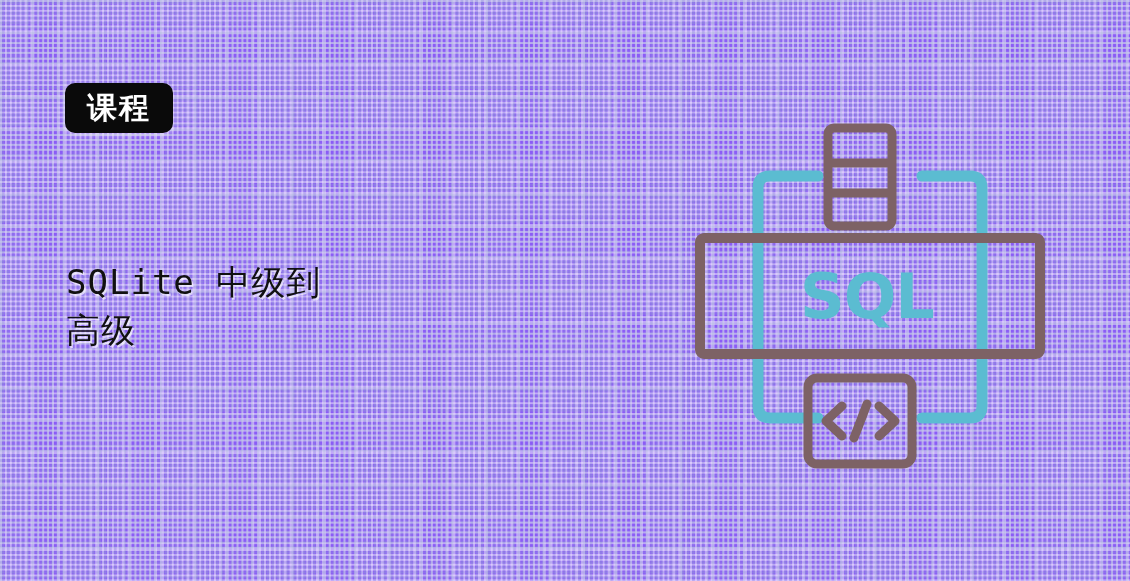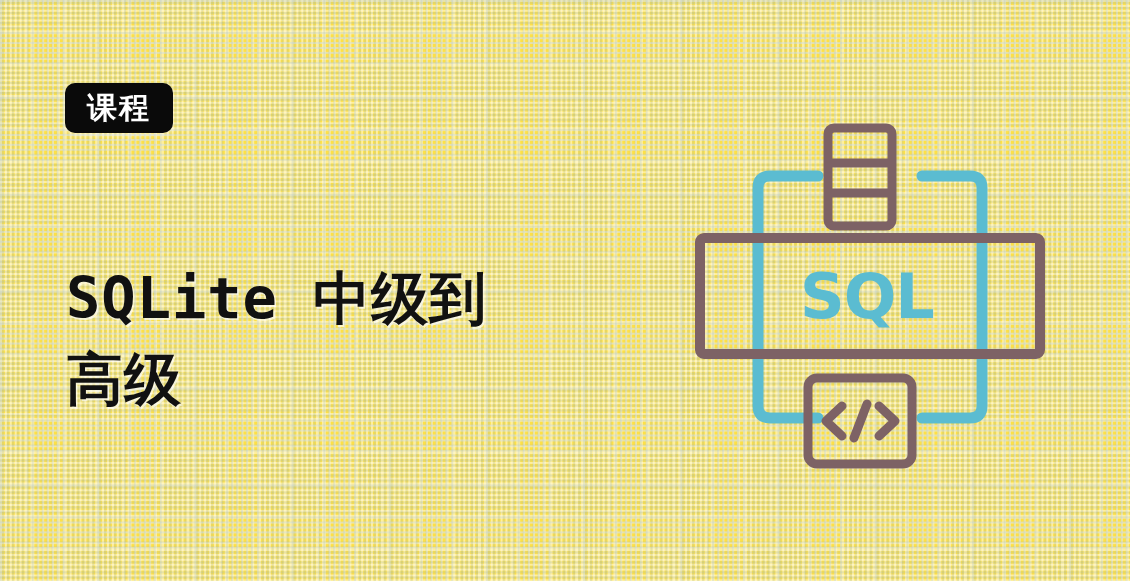--- a/index.html
+++ b/index.html
@@ -13,21 +13,21 @@
   body {
     font-family: "DejaVu Sans", sans-serif;
     background: #cbe4f1;
   }
 
   
   .canvas {
     position: relative;
     width: 1130px;
     height: 581px;
-    background-color: #fde047;
+    background-color: #8b5cf6;
     overflow: hidden;
   }
 
   
   .grid-layer {
     position: absolute;
     inset: 0;
     pointer-events: none;
     background-image:
       repeating-linear-gradient(to right,
@@ -79,22 +79,22 @@
   }
 
   
   .title {
     position: absolute;
     left: 66px;
     top: 258px;
     width: 470px;
     color: #111111;
     font-family: "DejaVu Sans Mono", "Liberation Mono", monospace;
-    font-weight: 700;
-    font-size: 57px;
+    font-weight: 400;
+    font-size: 34px;
     line-height: 1.42;
     letter-spacing: 1px;
     text-shadow: 1.5px 1.5px 0 rgba(255,255,255,0.65);
     white-space: pre-wrap;
   }
 
   
   .illustration {
     position: absolute;
     left: 690px;

